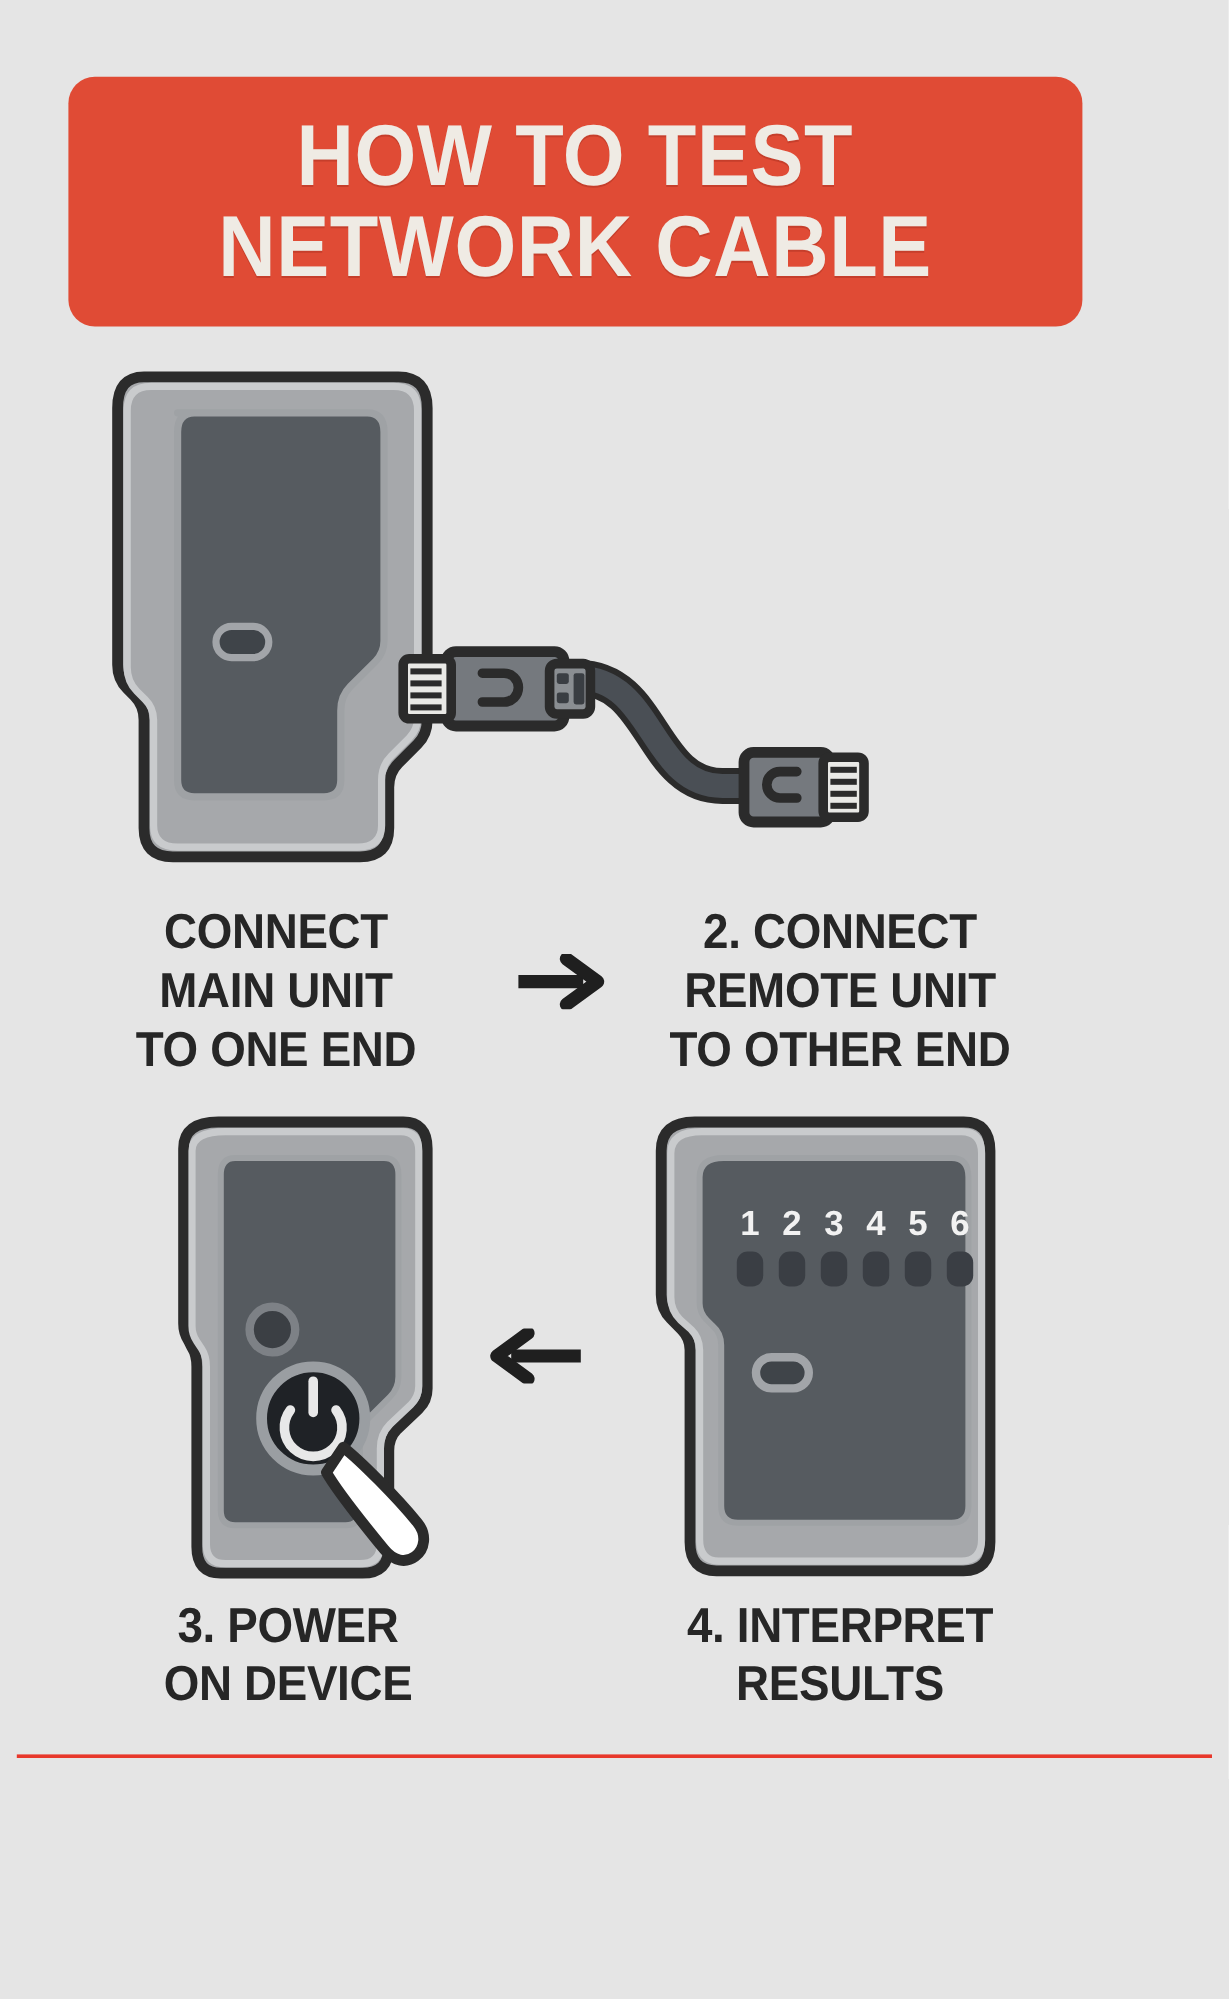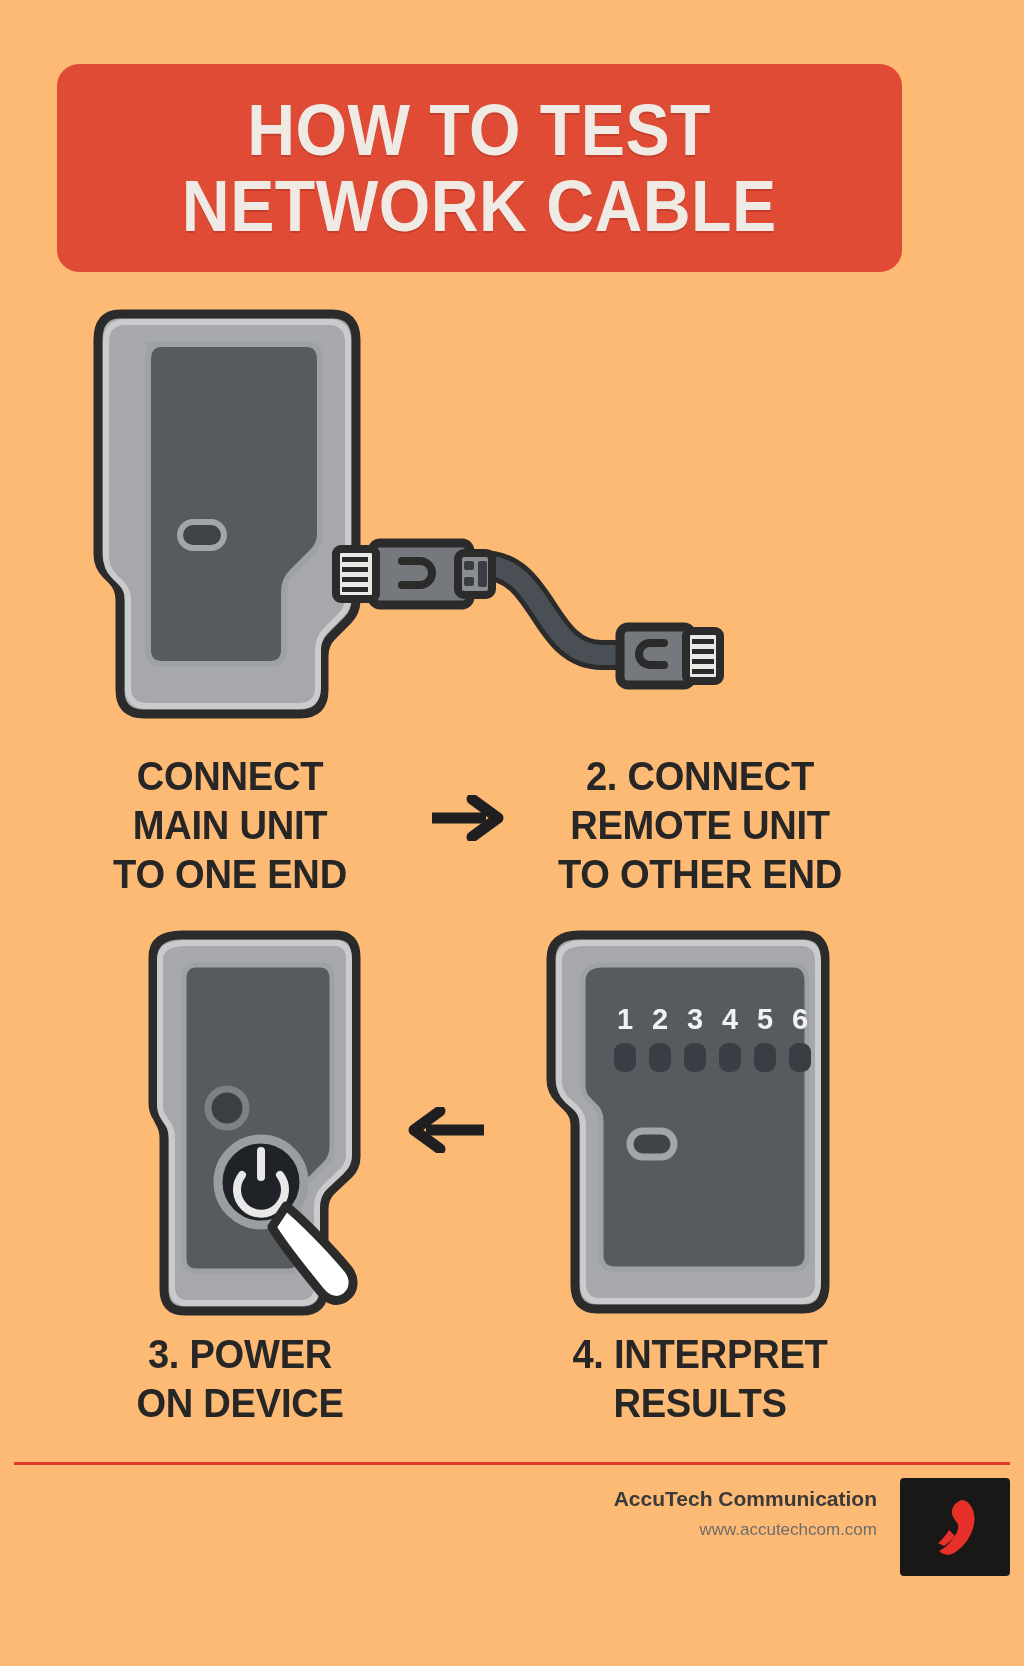--- a/index.html
+++ b/index.html
@@ -1,21 +1,21 @@
 <!DOCTYPE html>
 <html><head>
 <meta charset="utf-8">
 <style>
   html,body{margin:0;padding:0;}
   body{
     width:1024px;height:1666px;background:#ffffff;
     font-family:"Liberation Sans",sans-serif;
     overflow:hidden;position:relative;
   }
-  .page{position:relative;width:1024px;height:1666px;background:#fdba74;}
+  .page{position:relative;width:1024px;height:1666px;background:#e5e5e5;}
 
   
   .title-banner{
     position:absolute;left:57px;top:64px;width:845px;height:208px;
     background:#e04b35;border-radius:22px;
     display:flex;flex-direction:column;align-items:center;justify-content:center;
   }
   .title-line{
     color:#efebe4;font-weight:bold;
     font-size:72px;line-height:76px;letter-spacing:0.5px;
@@ -204,25 +204,14 @@
     <span>ON DEVICE</span>
   </div>
 
   <div class="step-label" style="left:515px;top:1330px;width:370px;">
     <span>4. INTERPRET</span>
     <span>RESULTS</span>
   </div>
 
   <div class="footer-rule"></div>
 
-  <div class="footer">
-    <div class="footer-brand">AccuTech Communication</div>
-    <div class="footer-url">www.accutechcom.com</div>
-    <div class="footer-logo">
-      <svg width="66" height="66" viewBox="0 0 66 66">
-        <path d="M40 6 C33 8 29 14 30 20 C31 25 35 27 36 31 C37 36 34 41 30 46 C26 51 21 55 17 57 C21 61 27 62 32 59 C41 54 50 42 52 30 C54 20 50 11 44 7 Z" fill="#e8302b"></path>
-        <path d="M43 9 C39 12 37 16 38 20 L46 16 C46 13 45 10 43 9 Z" fill="#e8302b"></path>
-        <path d="M22 52 C26 49 30 46 33 42 L27 36 C24 41 20 46 16 49 Z" fill="#e8302b"></path>
-      </svg>
-    </div>
-  </div>
 
 </div>
 
 </body></html>

